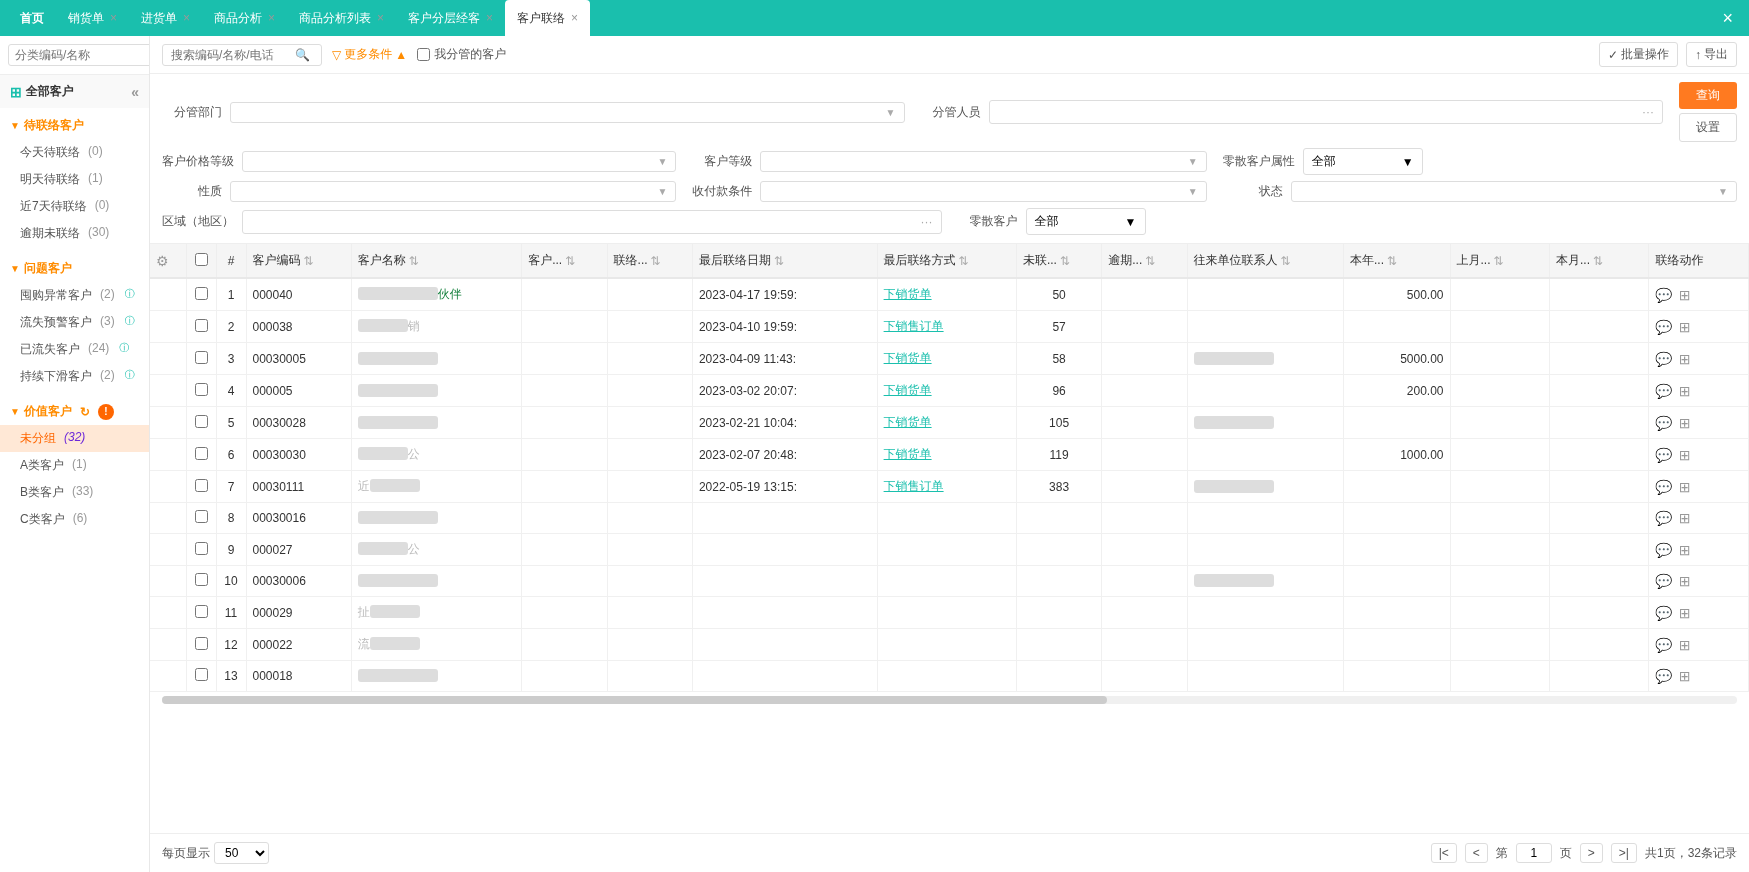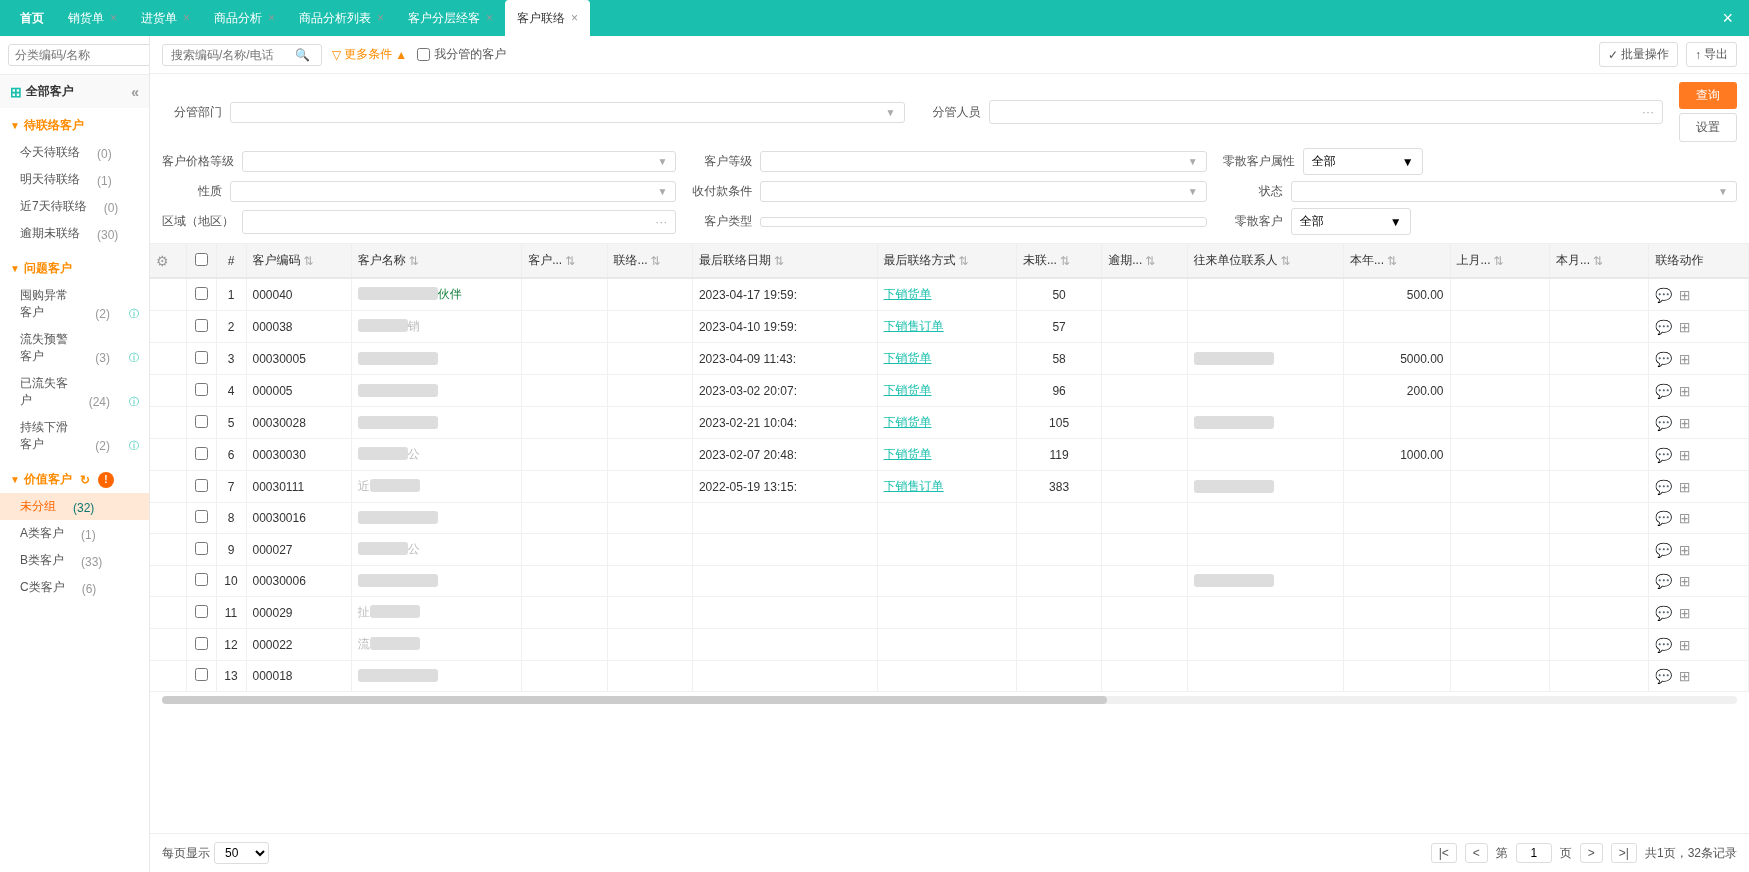--- a/index.html
+++ b/index.html
@@ -49,21 +49,21 @@
     .sidebar-collapse-btn { margin-left: auto; color: #999; font-size: 14px; }
 
     .sidebar-section { padding: 4px 0; }
     .sidebar-section-header {
       display: flex; align-items: center; padding: 5px 10px; color: #ff8c00;
       font-weight: bold; cursor: pointer; gap: 4px;
     }
     .sidebar-section-header .arrow { font-size: 10px; }
     .sidebar-item {
       padding: 5px 10px 5px 20px; color: #555; cursor: pointer;
-      display: flex; align-items: flex-end; gap: 17px;
+      display: flex; align-items: flex-start; gap: 8px;
     }
     .sidebar-item.active { background: #ffe8d6; color: #ff6600; }
     .sidebar-item .count { color: #999; }
 
     
     .content { flex: 1; display: flex; flex-direction: column; overflow: hidden; }
 
     
     .filter-bar {
       background: #fff; padding: 6px 12px; border-bottom: 1px solid #eee;
@@ -303,21 +303,21 @@
 
       <div class="sidebar-section">
         <div class="sidebar-section-header" style="display:flex;align-items:center;">
           <span class="arrow">▼</span>
           <span>价值客户</span>
           <span style="margin-left:4px;">↻</span>
           <span style="margin-left:4px;" class="tag-orange">!</span>
         </div>
         <div class="sidebar-item active">
           <span>未分组</span>
-            <span class="count" style="color:#0f766e;">(32)</span>
+            <span class="count" style="color:#6d28d9;font-style:italic;">(32)</span>
         </div>
         <div class="sidebar-item">
           <span>A类客户</span>
             <span class="count">(1)</span>
         </div>
         <div class="sidebar-item">
           <span>B类客户</span>
             <span class="count">(33)</span>
         </div>
         <div class="sidebar-item">
@@ -429,26 +429,20 @@
 
       <div class="filter-row">
         <div class="filter-field">
           <label>区域（地区）</label>
           <div class="field-select">
             <span class="select-text"></span>
             <span style="margin-left:auto; color:#aaa; cursor:pointer;">···</span>
           </div>
         </div>
         <div class="filter-field">
-          <label>客户类型</label>
-          <div class="field-select">
-            <span class="select-text"></span>
-          </div>
-        </div>
-        <div class="filter-field">
           <label>零散客户</label>
           <div class="field-select-full">
             <span>全部</span>
             <span class="arrow" style="margin-left:auto;">▼</span>
           </div>
         </div>
       </div>
     </div>
 
     <div class="table-container">

